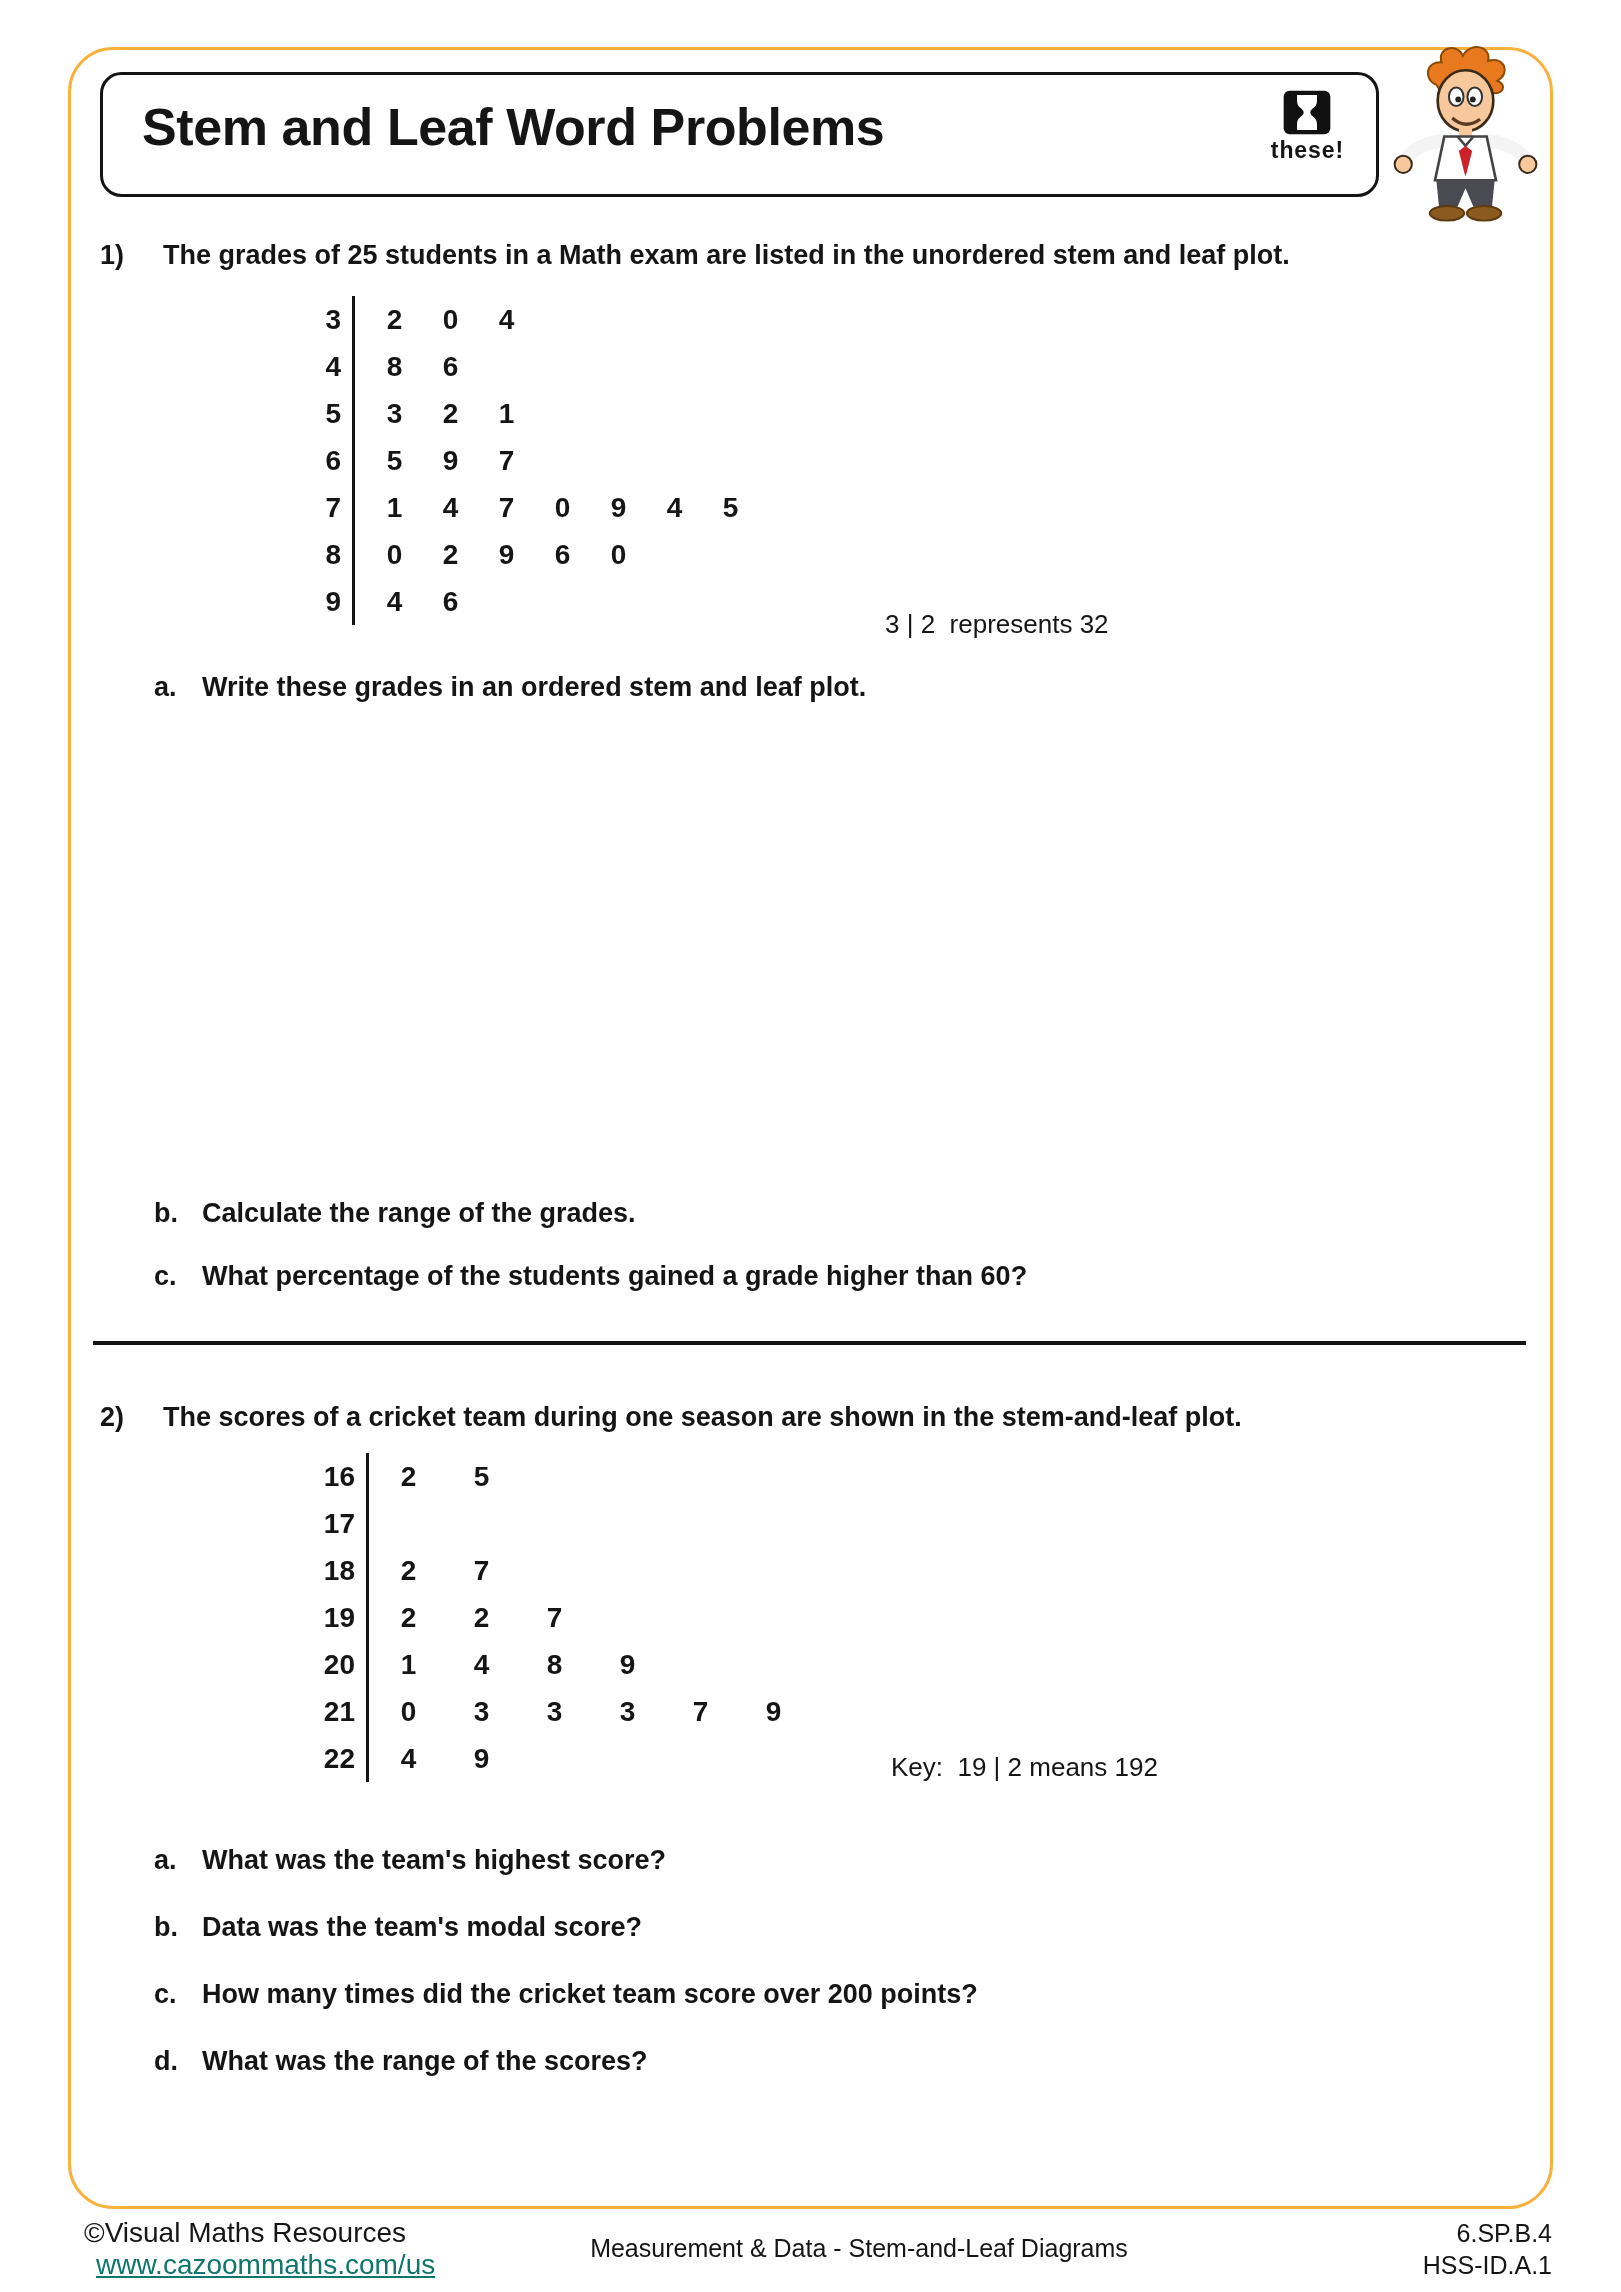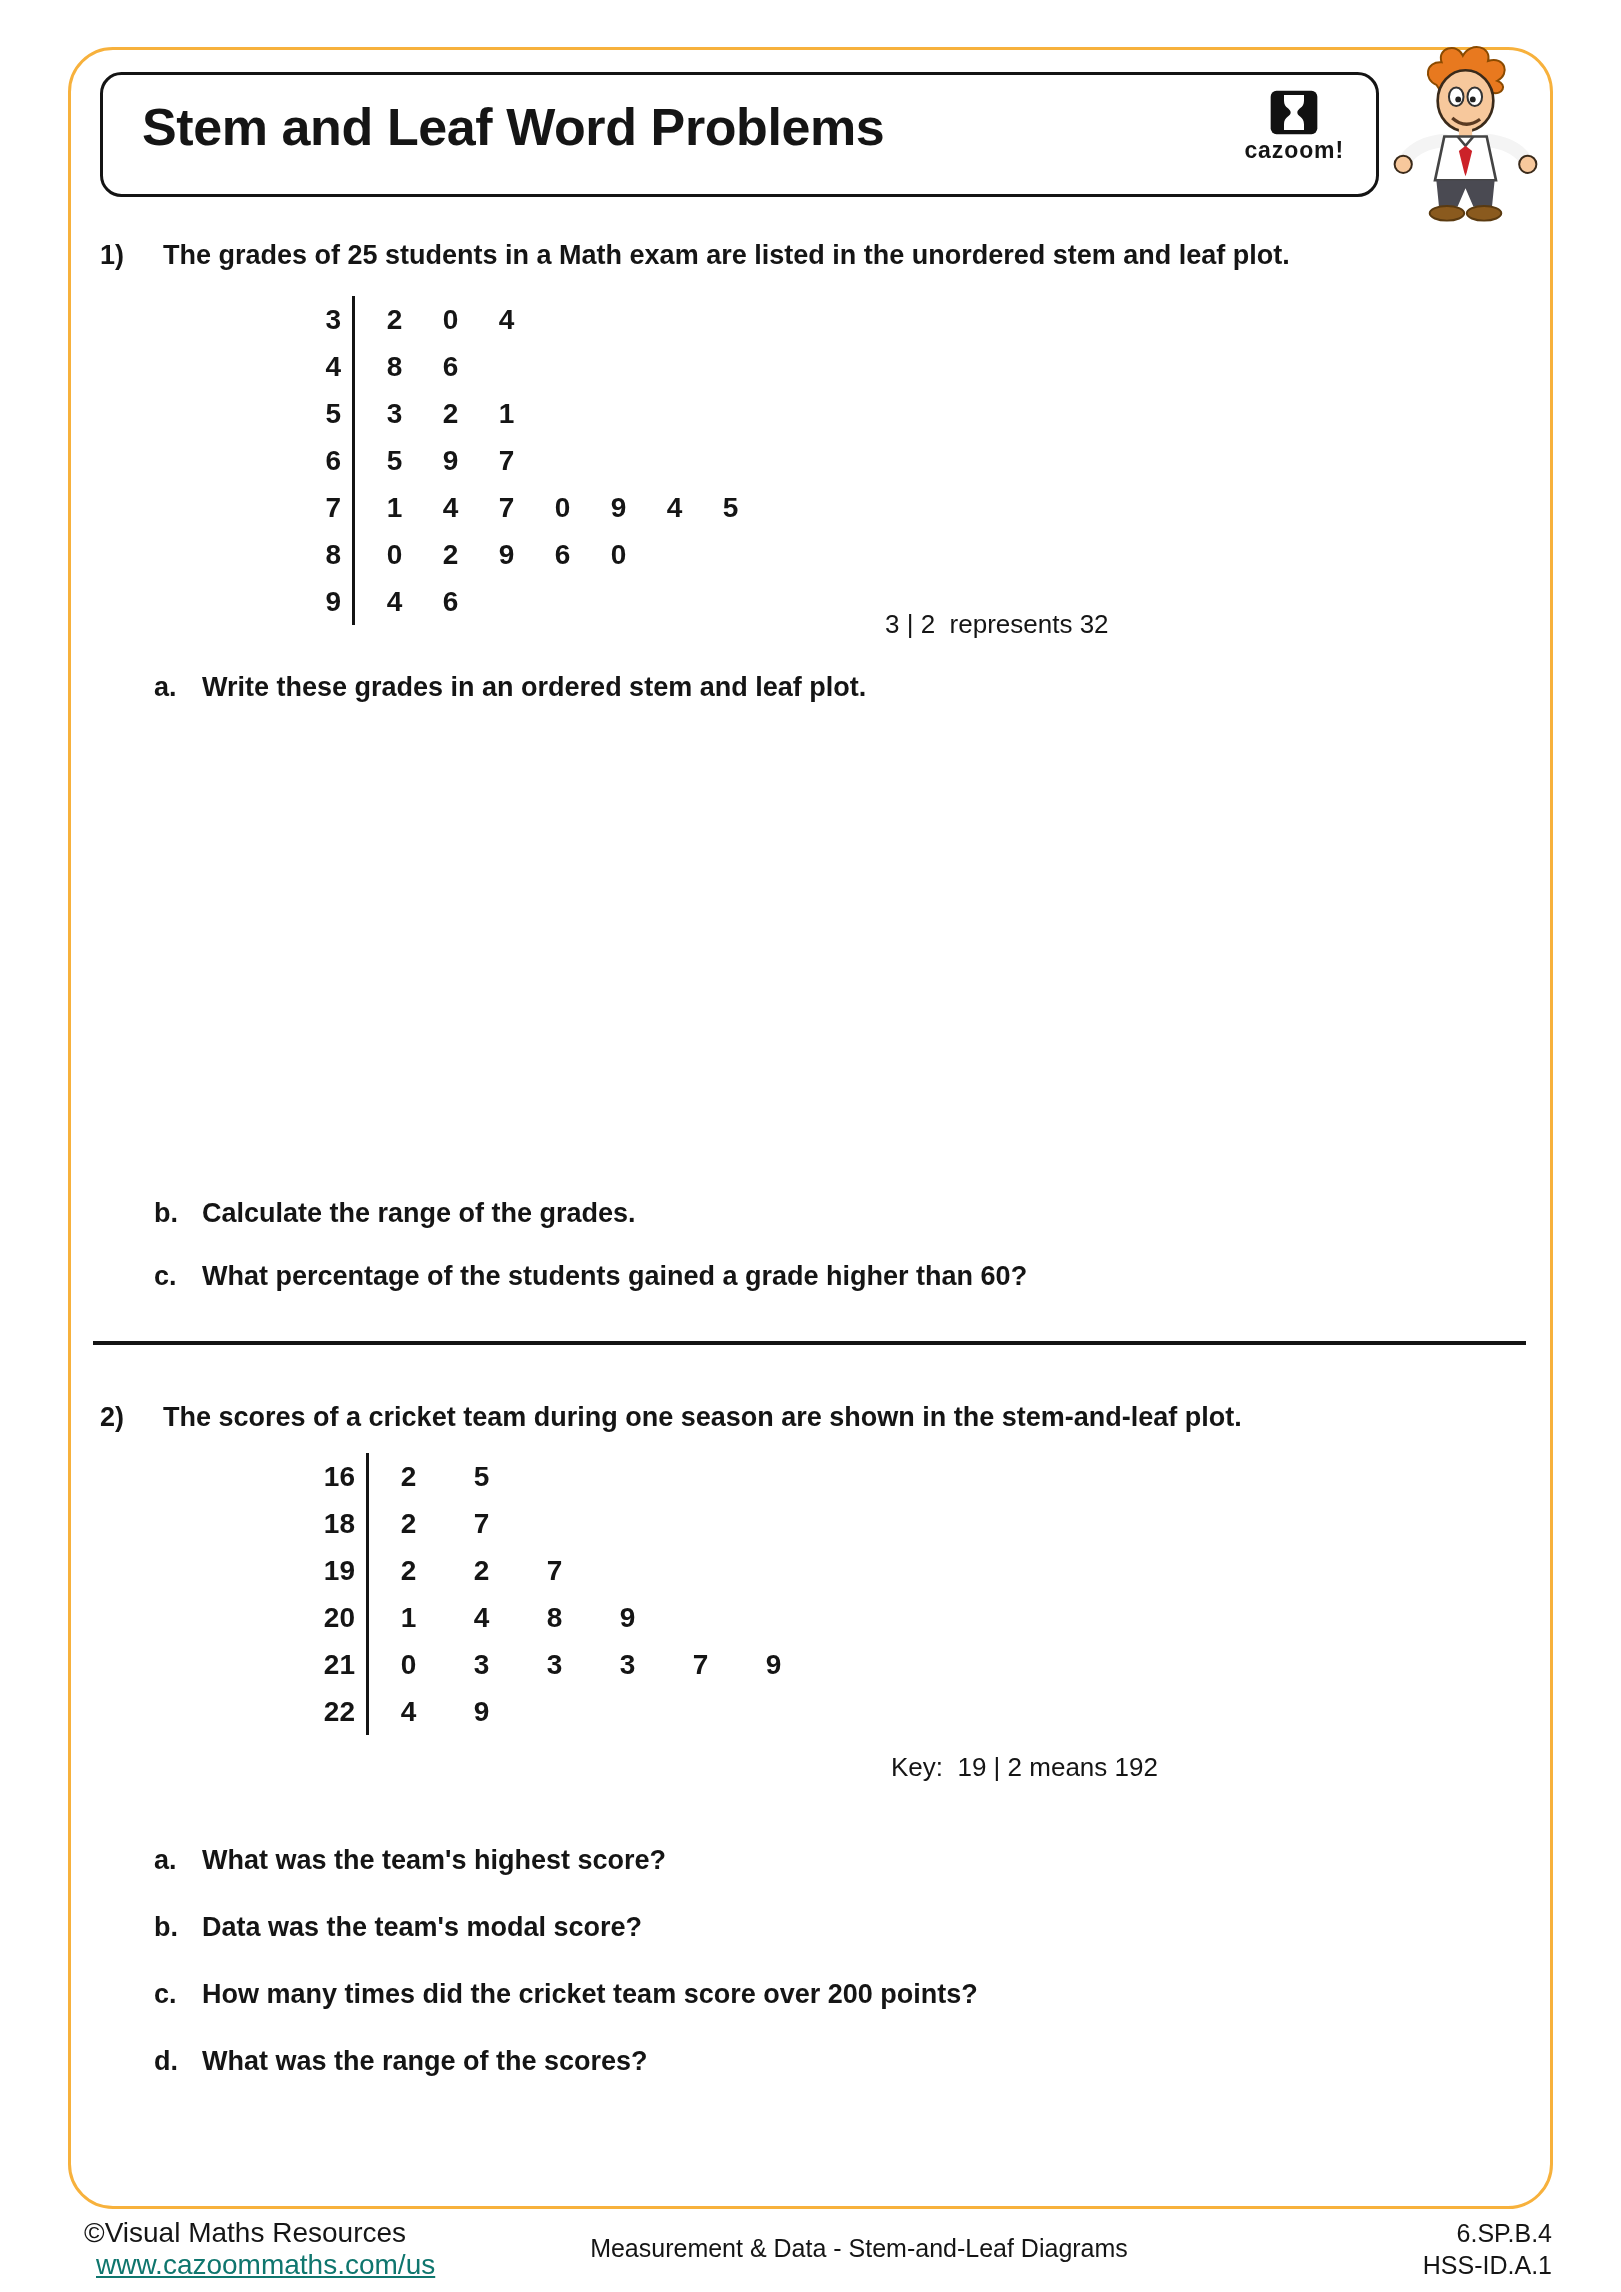--- a/index.html
+++ b/index.html
@@ -51,21 +51,21 @@
 
 <div class="page-border"></div>
 
 <div class="header-box">
   <span class="title">Stem and Leaf Word Problems</span>
   <span class="logo">
     <svg viewBox="0 0 60 56" width="50" height="47" aria-hidden="true">
       <rect x="2" y="2" width="56" height="52" rx="7" fill="#111"></rect>
       <path d="M18 7 h24 v7 c0 9 -8 9 -8 14 c0 5 8 5 8 14 v7 h-24 v-7 c0 -9 8 -9 8 -14 c0 -5 -8 -5 -8 -14 z" fill="#fff"></path>
     </svg>
-    <span class="logo-text">cazoom!</span>
+    <span class="logo-text">these!</span>
   </span>
 </div>
 
 <svg class="character" viewBox="0 0 120 135" aria-hidden="true">
   <path d="M38 30 C28 26 30 12 42 13 C38 2 54 -2 58 8 C64 -3 80 1 77 12 C90 8 94 22 84 27 C92 30 88 38 80 36 L42 36 Z" fill="#e8791f" stroke="#8a4a00" stroke-width="1.5"></path>
   <ellipse cx="60" cy="42" rx="21" ry="23" fill="#f7c89c" stroke="#3a2a1a" stroke-width="2"></ellipse>
   <ellipse cx="53" cy="39" rx="5.5" ry="7" fill="#fff" stroke="#333" stroke-width="1.5"></ellipse>
   <ellipse cx="67" cy="39" rx="5.5" ry="7" fill="#fff" stroke="#333" stroke-width="1.5"></ellipse>
   <circle cx="54.5" cy="41" r="2.2" fill="#222"></circle>
   <circle cx="65.5" cy="41" r="2.2" fill="#222"></circle>
@@ -174,20 +174,24 @@
 
 <div class="plot plot2" style="left:296px; top:1453px">
     <div class="plot-row">
       <span class="stem">16</span>
       <span class="leaves">
         <span class="leaf">2</span>
         <span class="leaf">5</span>
       </span>
     </div>
     <div class="plot-row">
+      <span class="stem">17</span>
+      <span class="leaves"></span>
+    </div>
+    <div class="plot-row">
       <span class="stem">18</span>
       <span class="leaves">
         <span class="leaf">2</span>
         <span class="leaf">7</span>
       </span>
     </div>
     <div class="plot-row">
       <span class="stem">19</span>
       <span class="leaves">
         <span class="leaf">2</span>

